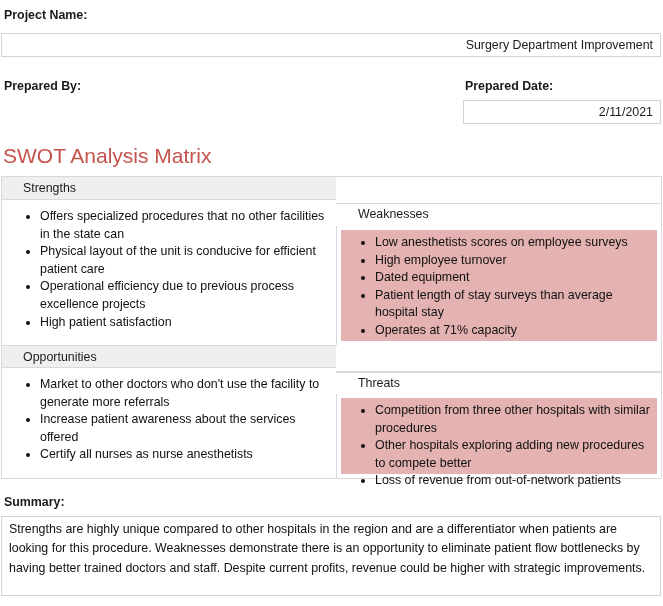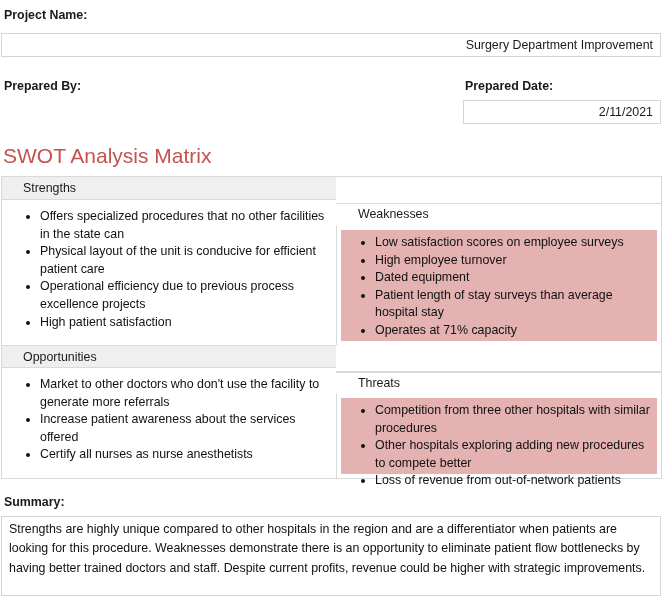--- a/index.html
+++ b/index.html
@@ -136,21 +136,21 @@
           <li>Offers specialized procedures that no other facilities in the state can</li>
           <li>Physical layout of the unit is conducive for efficient patient care</li>
           <li>Operational efficiency due to previous process excellence projects</li>
           <li>High patient satisfaction</li>
         </ul>
       </div>
     </div>
     <div class="quad-cell col-right">
       <div class="quad-fill highlight">
         <ul>
-          <li>Low satisfaction scores on employee surveys</li>
+          <li>Low anesthetists scores on employee surveys</li>
           <li>High employee turnover</li>
           <li>Dated equipment</li>
           <li>Patient length of stay surveys than average hospital stay</li>
           <li>Operates at 71% capacity</li>
         </ul>
       </div>
     </div>
 
     <div class="quad-header row2h">Opportunities</div>
     <div class="quad-header row2h col-right">Threats</div>

